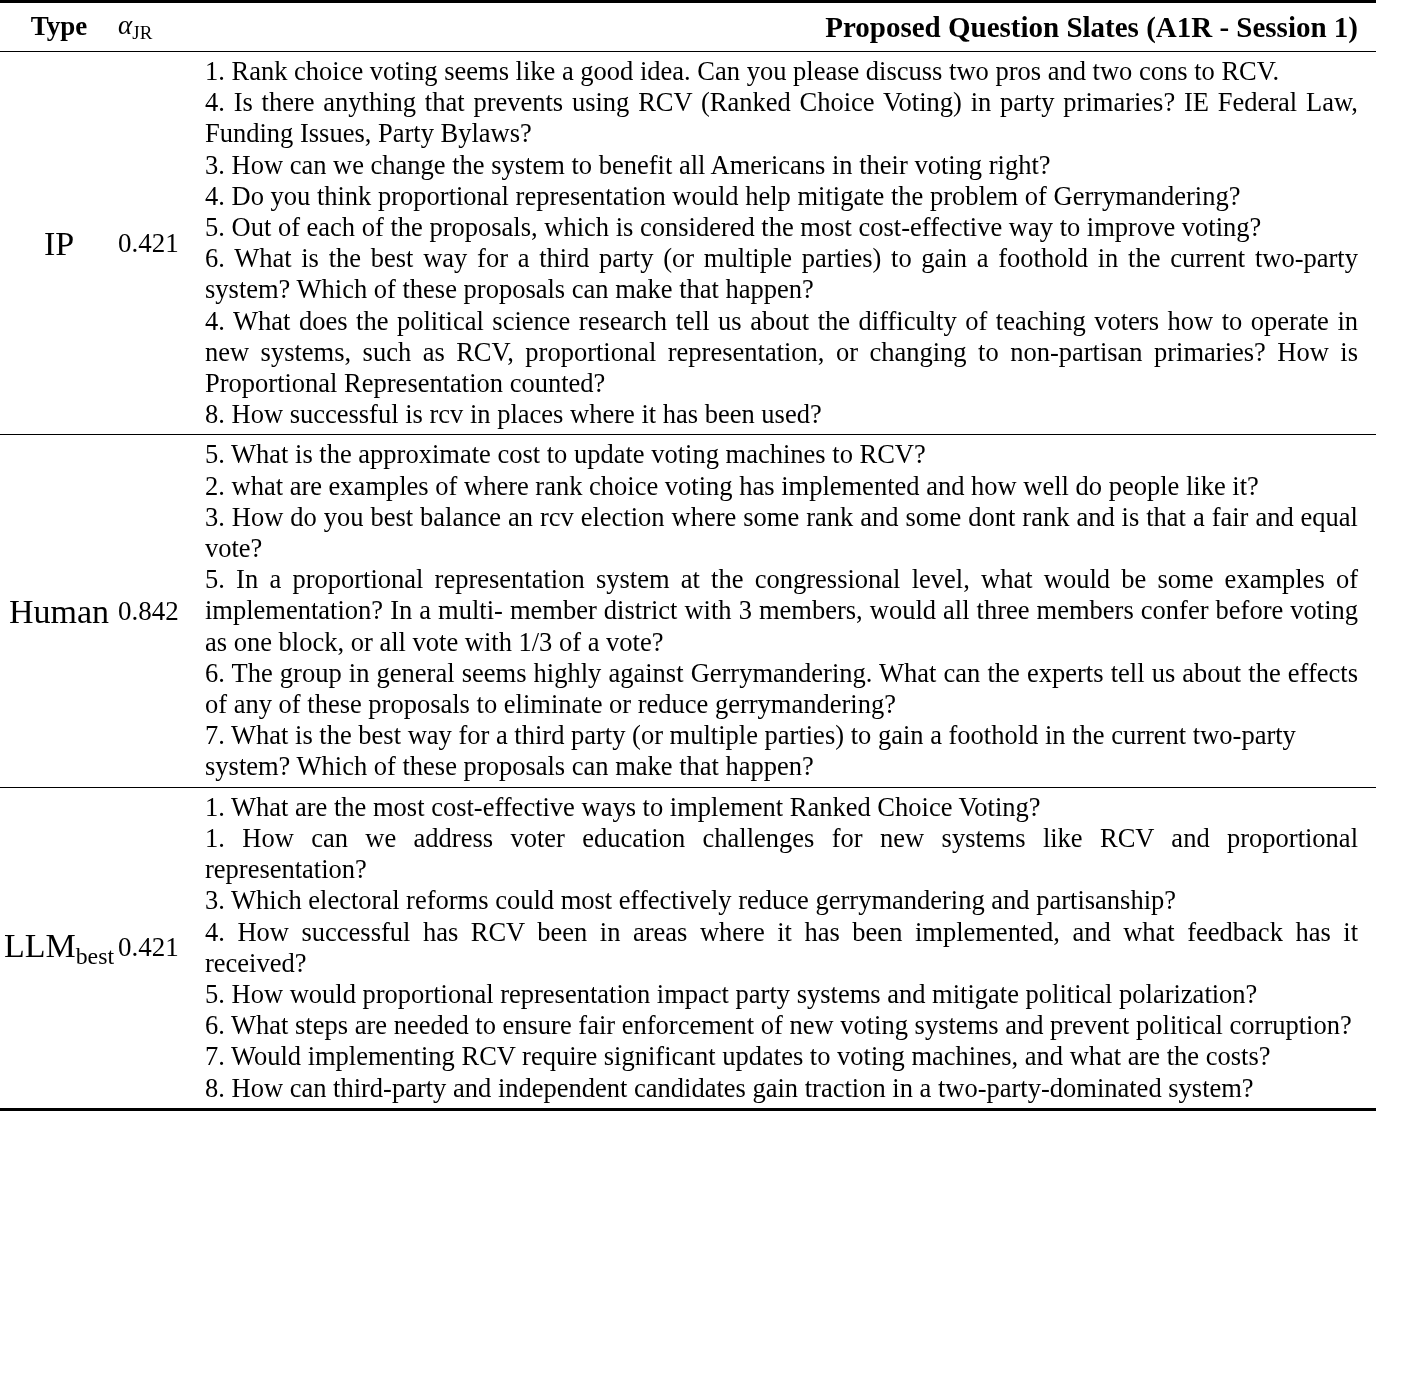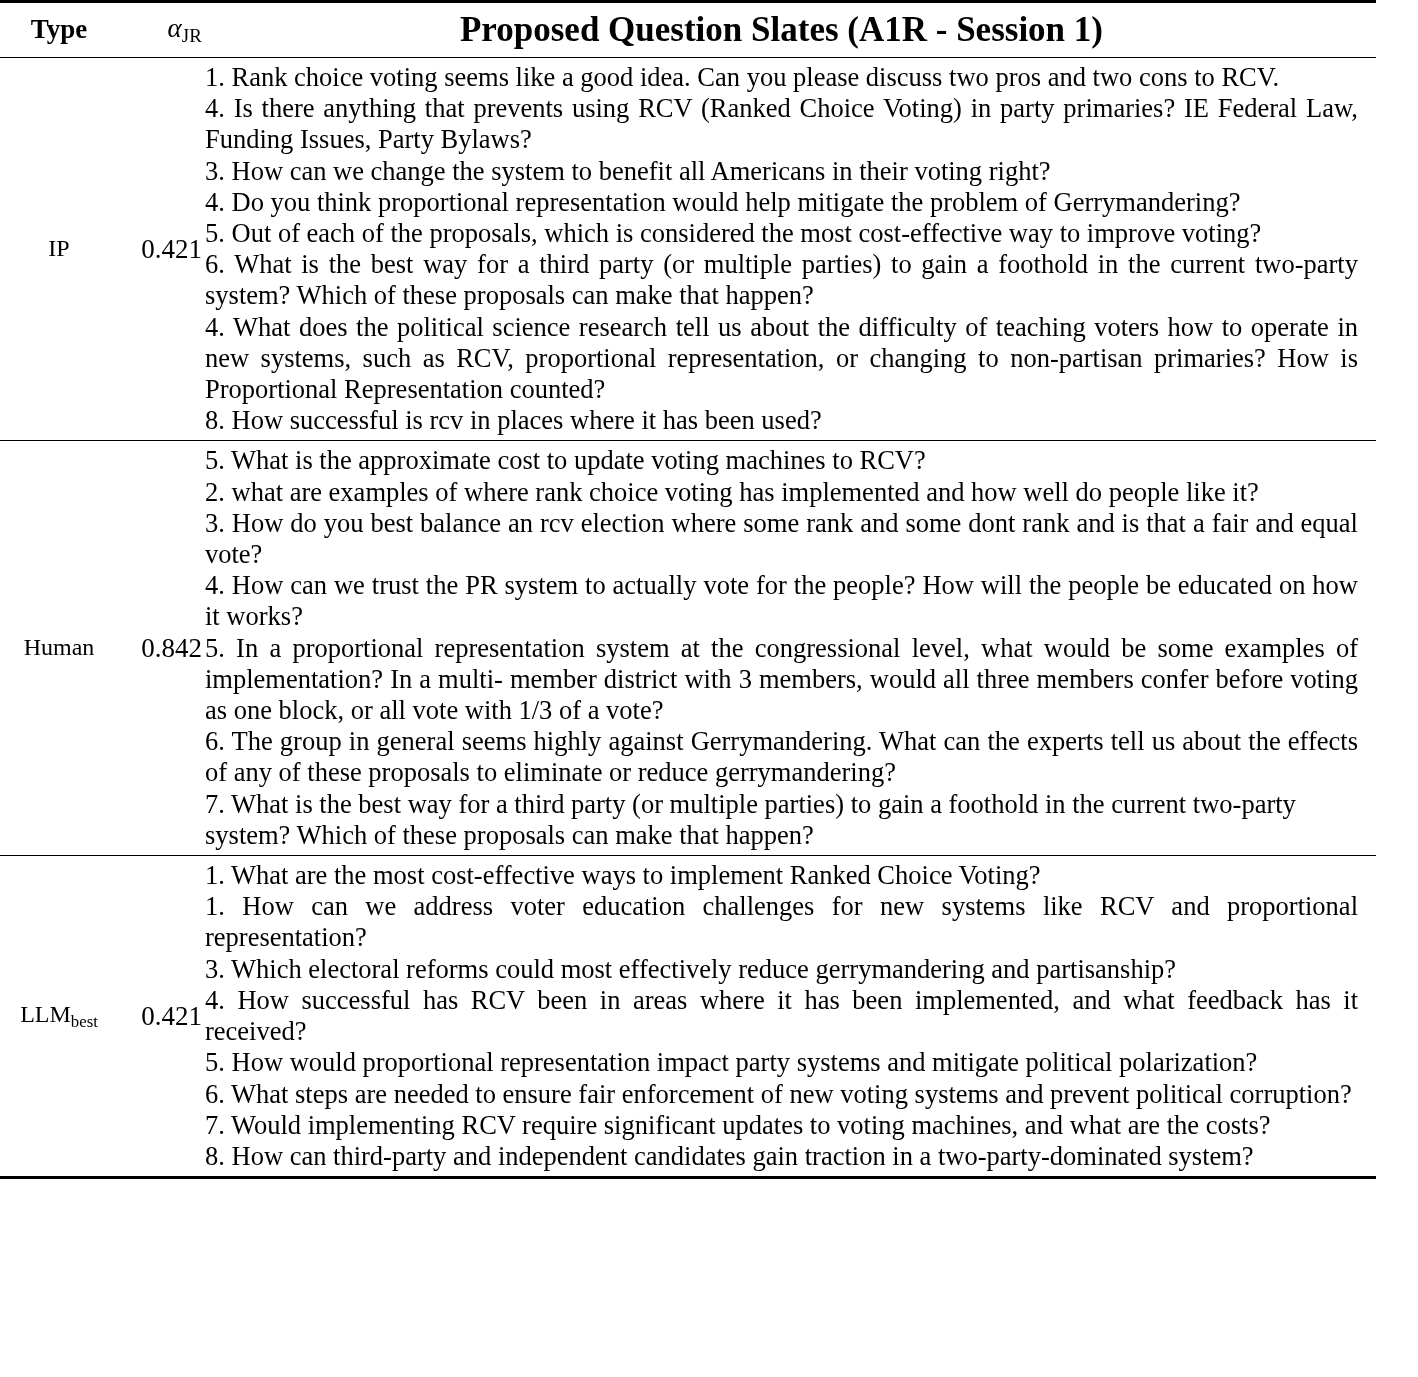--- a/index.html
+++ b/index.html
@@ -31,28 +31,28 @@
 
   .row {
     display: flex;
     align-items: center;
     box-sizing: border-box;
   }
   .col-type {
     width: 118px;
     flex: 0 0 118px;
     text-align: center;
-    font-size: 24px;
+    font-size: 34px;
     line-height: 1.15;
     box-sizing: border-box;
   }
   .col-alpha {
     width: 84px;
     flex: 0 0 84px;
-    text-align: right;
+    text-align: left;
     font-size: 27px;
     line-height: 1.15;
     box-sizing: border-box;
   }
   .col-slates {
     flex: 1 1 auto;
     box-sizing: border-box;
     padding-left: 3px;
     padding-right: 18px;
   }
@@ -64,22 +64,22 @@
   .header-row .col-type,
   .header-row .col-alpha {
     font-weight: bold;
     font-size: 27px;
   }
   .header-row .col-alpha {
     font-weight: normal;
   }
   .header-row .col-slates {
     font-weight: bold;
-    font-size: 35px;
-    text-align: center;
+    font-size: 29px;
+    text-align: right;
   }
   .alpha-sym {
     font-style: italic;
     font-family: "Liberation Serif", "DejaVu Serif", serif;
   }
   .alpha-sub {
     font-size: 0.70em;
     vertical-align: -0.28em;
     font-style: normal;
     letter-spacing: 0.2px;
@@ -149,21 +149,20 @@
   <div class="rule-thin"></div>
 
   <div class="row body-row">
     <div class="col-type">Human</div>
     <div class="col-alpha">0.842</div>
     <div class="col-slates">
       <ul class="slate-list">
         <li class="slate-item single-line">5. What is the approximate cost to update voting machines to RCV?</li>
         <li class="slate-item single-line">2. what are examples of where rank choice voting has implemented and how well do people like it?</li>
         <li class="slate-item">3.  How do you best balance an rcv election where some rank and some dont rank and is that a fair and equal vote?</li>
-        <li class="slate-item">4. How can we trust the PR system to actually vote for the people?  How will the people be educated on how it works?</li>
         <li class="slate-item">5. In a proportional representation system at the congressional level, what would be some examples of implementation? In a multi- member district with 3 members, would all three members confer before voting as one block, or all vote with 1/3 of a vote?</li>
         <li class="slate-item">6. The group in general seems highly against Gerrymandering. What can the experts tell us about the effects of any of these proposals to eliminate or reduce gerrymandering?</li>
         <li class="slate-item">7.  What is the best way for a third party (or multiple parties) to gain a foothold in the current two-party system? Which of these proposals can make that happen?</li>
       </ul>
     </div>
   </div>
 
   <div class="rule-thin"></div>
 
   <div class="row body-row">

